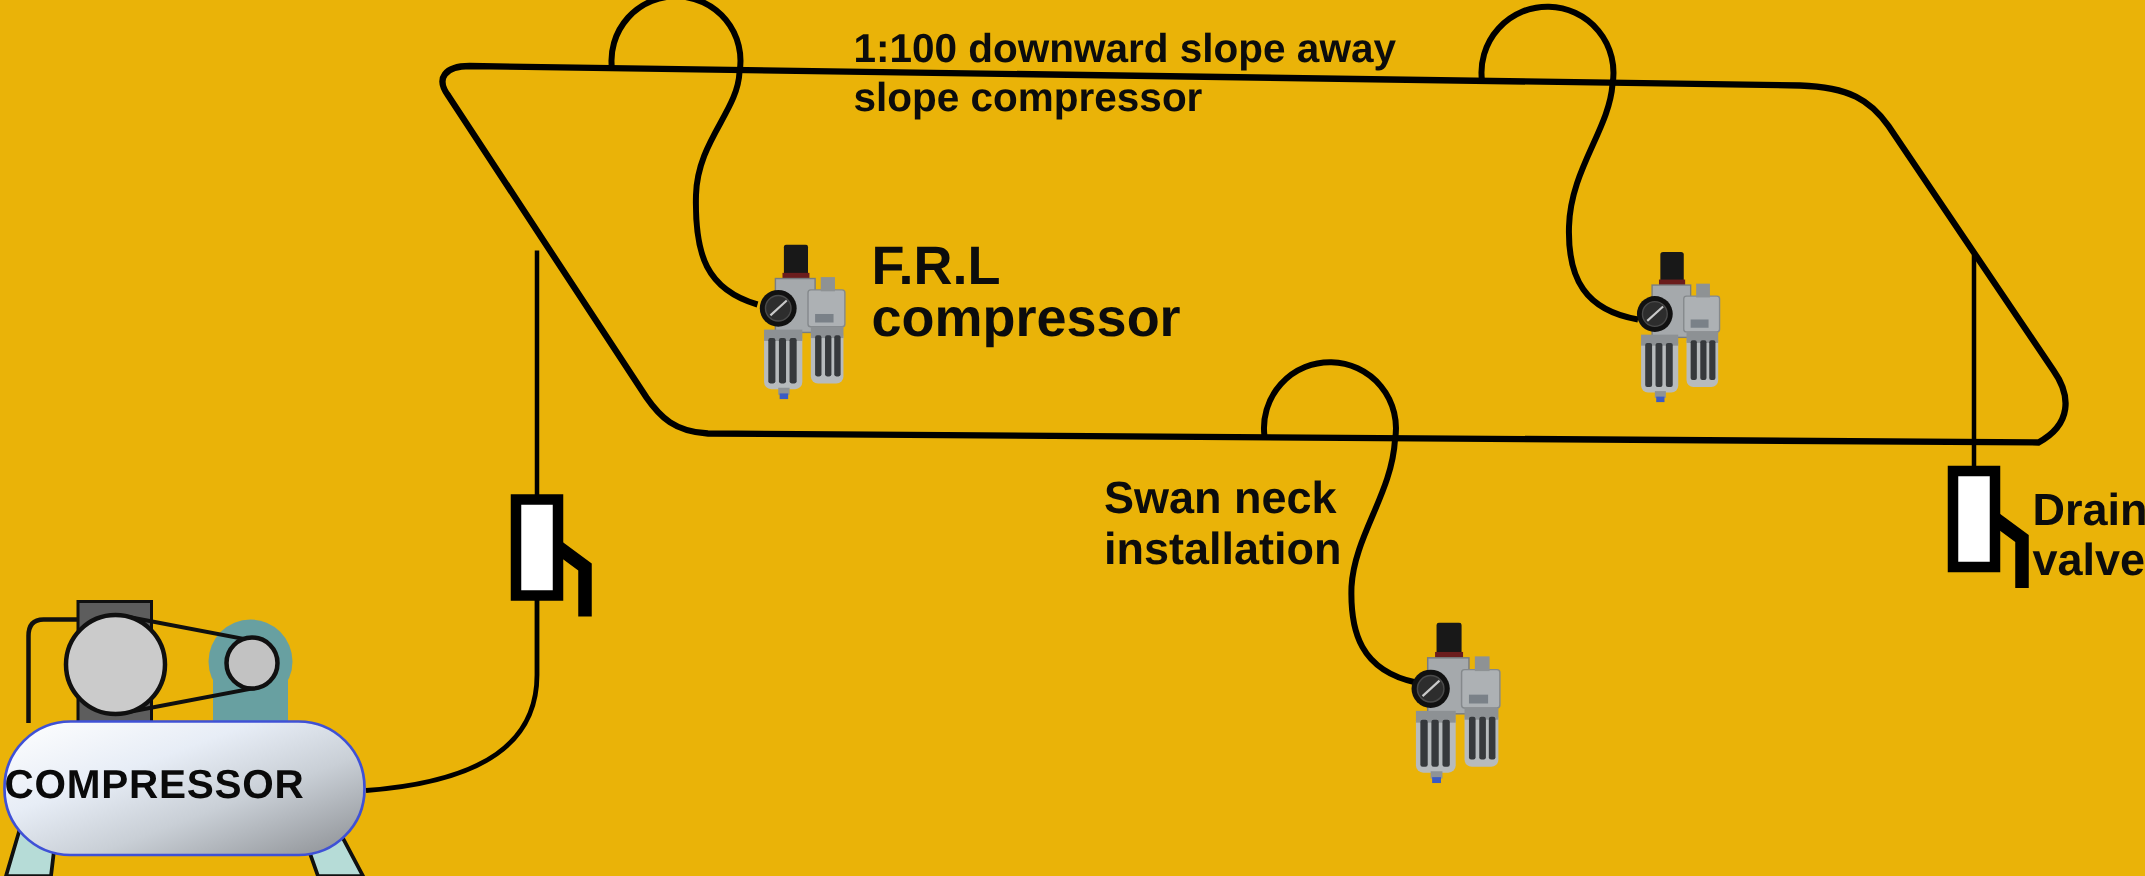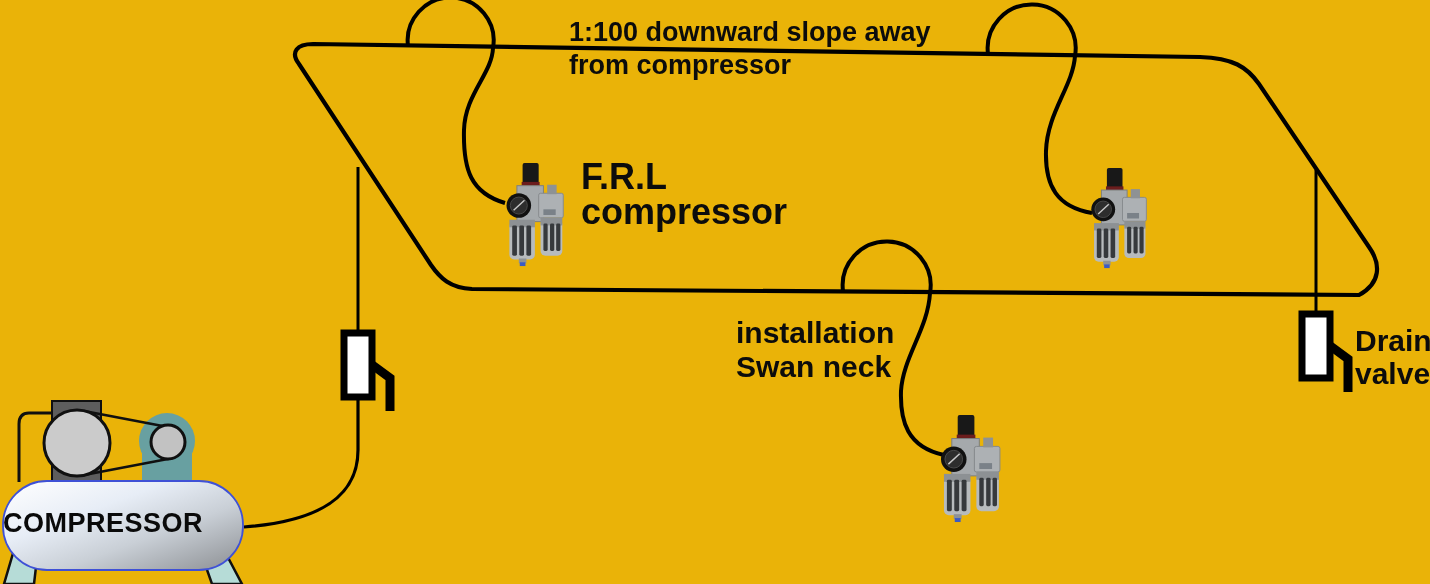--- a/index.html
+++ b/index.html
@@ -124,31 +124,31 @@
       <rect x="3" y="481" width="240" height="89" rx="44" ry="44" fill="url(#tankGrad)" stroke="#3f51d6" stroke-width="1.8"></rect>
     </g>
 
     <use href="#frl-symbol" x="502" y="163" width="62" height="104"></use>
     <use href="#frl-symbol" x="1086" y="168" width="62" height="101"></use>
     <use href="#frl-symbol" x="935" y="415" width="67" height="108"></use>
   </svg>
 
   <div class="lbl lbl-slope">
     <div>1:100 downward slope away</div>
-    <div>from compressor</div>
+    <div>slope compressor</div>
   </div>
 
   <div class="lbl lbl-frl">
     <div>F.R.L</div>
     <div>compressor</div>
   </div>
 
   <div class="lbl lbl-swan">
+    <div>Swan neck</div>
     <div>installation</div>
-    <div>Swan neck</div>
   </div>
 
   <div class="lbl lbl-drain">
     <div>Drain</div>
     <div>valve</div>
   </div>
 
   <div class="lbl lbl-compressor">COMPRESSOR</div>
 
 </div>

